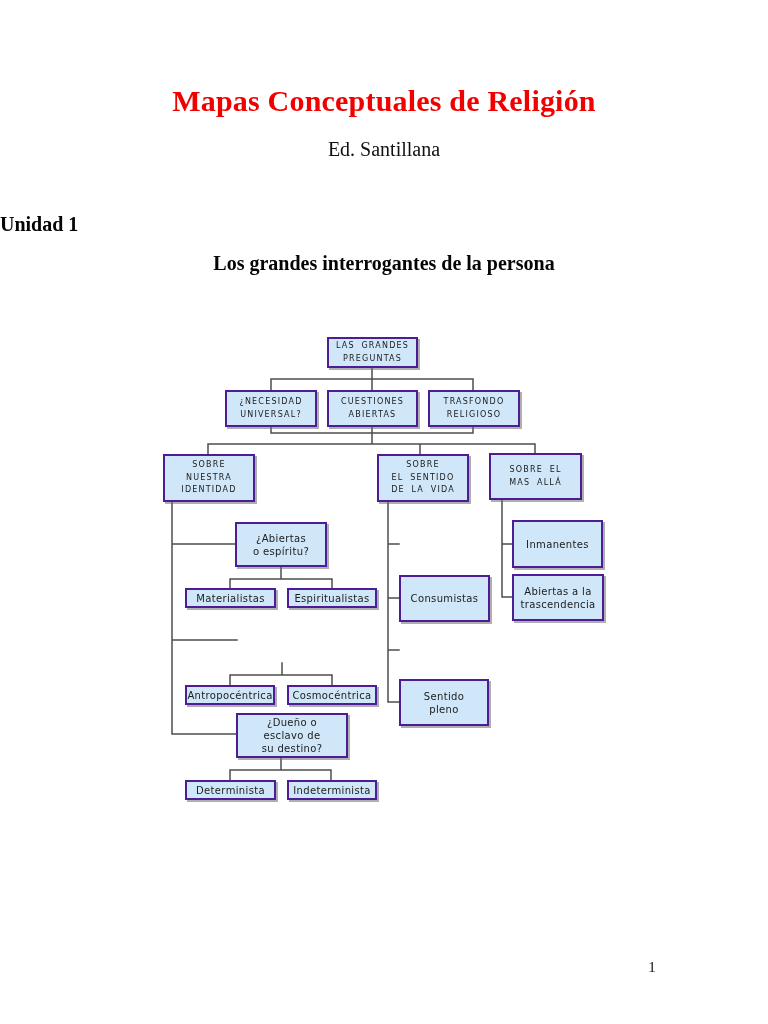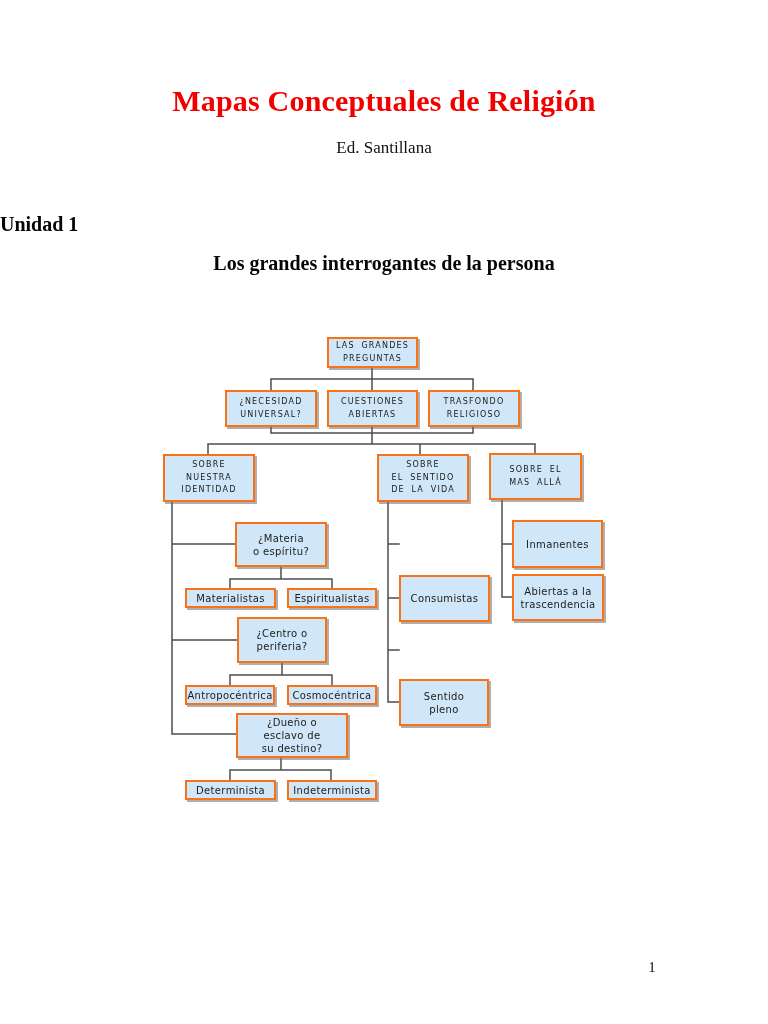--- a/index.html
+++ b/index.html
@@ -10,41 +10,41 @@
   .page{position:absolute;inset:0;background:#ffffff;}
 
   
   .doc-title{
     position:absolute;top:84px;left:0;width:768px;text-align:center;
     font-family:"Liberation Serif",serif;font-weight:bold;font-size:30px;
     color:#f20000;letter-spacing:.2px;line-height:1.1;
   }
   .doc-subtitle{
     position:absolute;top:138px;left:0;width:768px;text-align:center;
-    font-family:"Liberation Serif",serif;font-size:17px;color:#101010;
+    font-family:"Liberation Serif",serif;font-size:20px;color:#101010;
   }
   .unit-heading{
     position:absolute;top:213px;left:0;width:768px;
     font-family:"Liberation Serif",serif;font-weight:bold;font-size:20px;color:#050505;
   }
   .unit-subheading{
     position:absolute;top:252px;left:0;width:768px;text-align:center;
     font-family:"Liberation Serif",serif;font-weight:bold;font-size:20px;color:#050505;
   }
   .page-number{
     position:absolute;top:959px;left:640px;width:24px;text-align:center;
     font-family:"Liberation Serif",serif;font-size:15px;color:#111;
   }
 
   
   .diagram{position:absolute;inset:0;}
   .connectors{position:absolute;left:0;top:0;}
   .node{
     position:absolute;box-sizing:border-box;
-    background:#cfe7f8;border:2px solid #f97316;
+    background:#cfe7f8;border:2px solid #4c1d95;
     box-shadow:2px 2px 0 rgba(110,110,110,.55);
     display:flex;align-items:center;justify-content:center;
     text-align:center;color:#1b1b1b;
   }
   .node span{white-space:pre-line;display:block;}
   .node.caps span{
     font-size:8px;letter-spacing:1.2px;word-spacing:3px;line-height:12.5px;
   }
   .node.mixed span{
     font-size:10px;letter-spacing:.35px;line-height:13px;
@@ -100,32 +100,28 @@
       <span>SOBRE
 EL SENTIDO
 DE LA VIDA</span>
     </div>
     <div class="node caps" style="left:489px;top:453px;width:93px;height:47px">
       <span>SOBRE EL
 MAS ALLÁ</span>
     </div>
 
     <div class="node mixed" style="left:235px;top:522px;width:92px;height:45px">
-      <span>¿Materia
+      <span>¿Abiertas
 o espíritu?</span>
     </div>
     <div class="node mixed" style="left:185px;top:588px;width:91px;height:20px">
       <span>Materialistas</span>
     </div>
     <div class="node mixed" style="left:287px;top:588px;width:90px;height:20px">
       <span>Espiritualistas</span>
-    </div>
-    <div class="node mixed" style="left:237px;top:617px;width:90px;height:46px">
-      <span>¿Centro o
-periferia?</span>
     </div>
     <div class="node mixed" style="left:185px;top:685px;width:90px;height:20px">
       <span>Antropocéntrica</span>
     </div>
     <div class="node mixed" style="left:287px;top:685px;width:90px;height:20px">
       <span>Cosmocéntrica</span>
     </div>
     <div class="node mixed" style="left:236px;top:713px;width:112px;height:45px">
       <span>¿Dueño o
 esclavo de

